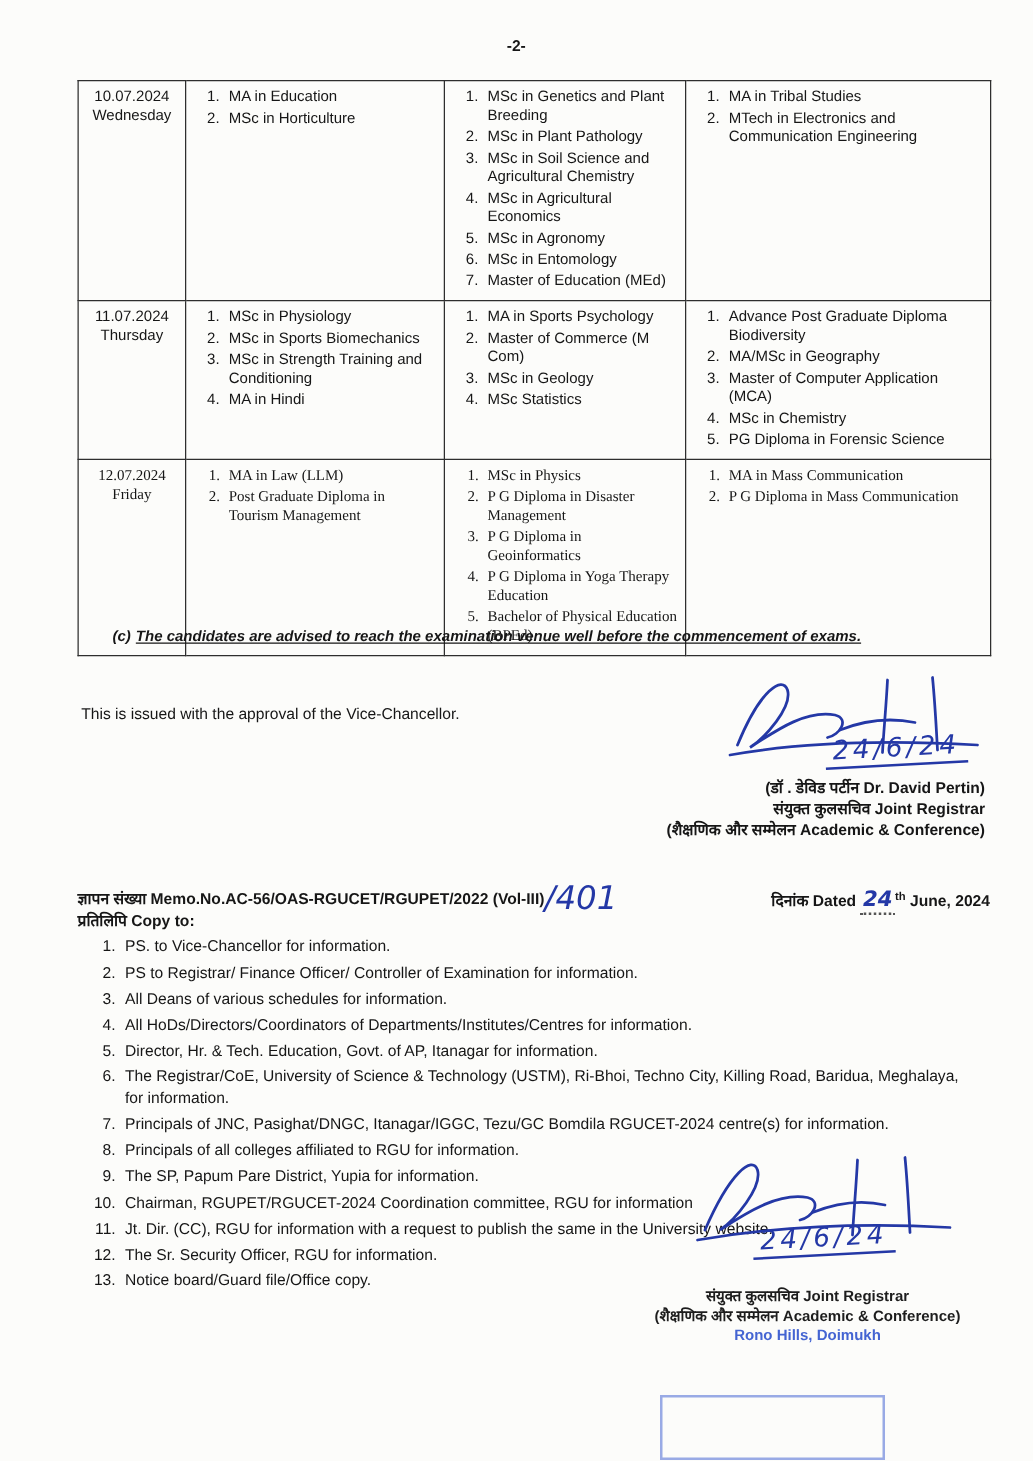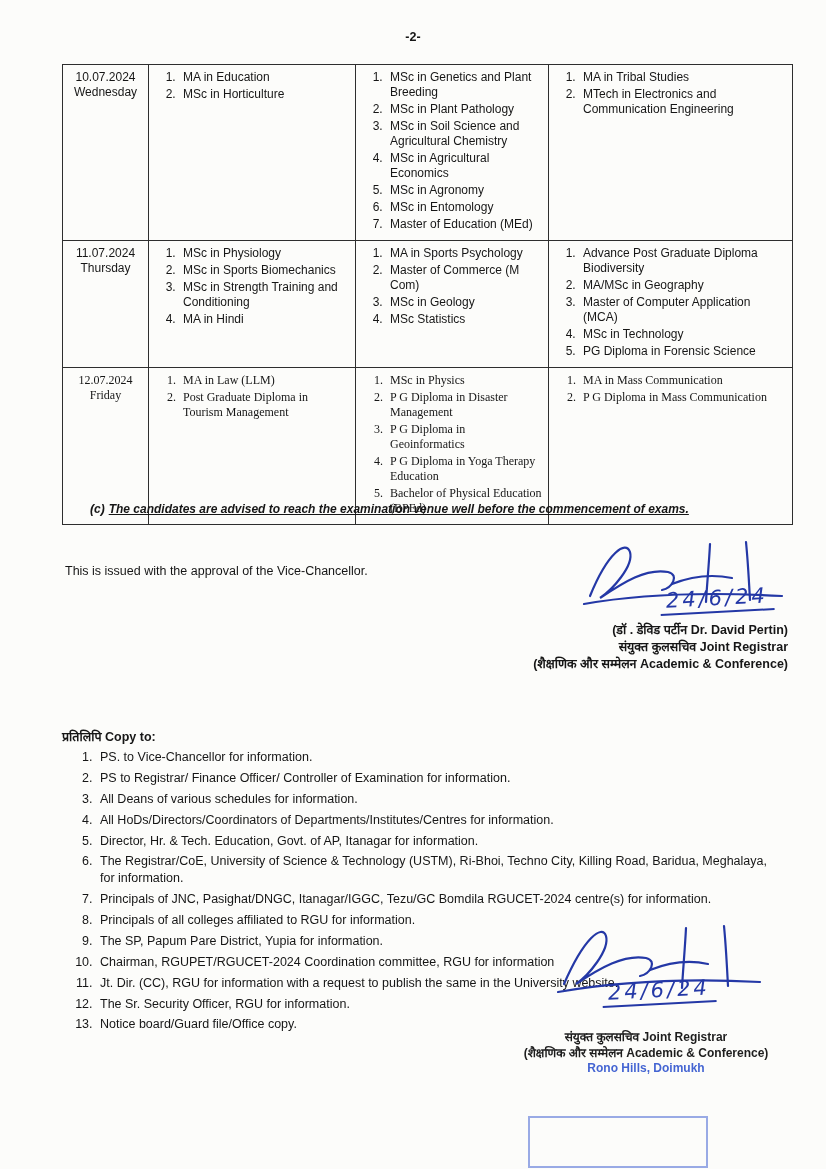--- a/index.html
+++ b/index.html
@@ -138,21 +138,21 @@
               <li>Master of Commerce (M Com)</li>
               <li>MSc in Geology</li>
               <li>MSc Statistics</li>
             </ol>
           </td>
           <td>
             <ol class="subjects">
               <li>Advance Post Graduate Diploma Biodiversity</li>
               <li>MA/MSc in Geography</li>
               <li>Master of Computer Application (MCA)</li>
-              <li>MSc in Technology</li>
+              <li>MSc in Chemistry</li>
               <li>PG Diploma in Forensic Science</li>
             </ol>
           </td>
         </tr>
         <tr style="height:150px;font-family:Liberation Serif, serif;">
           <td class="datecell">
             <span class="d1">12.07.2024</span>
             <span class="d2">Friday</span>
           </td>
           <td>
@@ -201,20 +201,29 @@
     </svg>
     <span class="sigdate">24/6/24</span>
   </div>
 
   <div class="signatory">
     <div>(डॉ . डेविड पर्टीन Dr. David Pertin)</div>
     <div>संयुक्त कुलसचिव Joint Registrar</div>
     <div>(शैक्षणिक और सम्मेलन Academic &amp; Conference)</div>
   </div>
 
+  <div class="memoline">
+    <div>
+      <span class="memonum">ज्ञापन संख्या Memo.No.AC-56/OAS-RGUCET/RGUPET/2022 (Vol-III)</span><span class="memohand">/401</span>
+    </div>
+    <div class="memodate">
+      <span>दिनांक Dated</span>
+      <span class="day">24</span><sup>th</sup><span> June, 2024</span>
+    </div>
+  </div>
 
   <div class="copyto">
     <div class="label">प्रतिलिपि Copy to:</div>
     <ol class="copylist">
       <li>PS. to Vice-Chancellor for information.</li>
       <li>PS to Registrar/ Finance Officer/ Controller of Examination for information.</li>
       <li>All Deans of various schedules for information.</li>
       <li>All HoDs/Directors/Coordinators of Departments/Institutes/Centres for information.</li>
       <li>Director, Hr. &amp; Tech. Education, Govt. of AP, Itanagar for information.</li>
       <li style="max-width:690px;">The Registrar/CoE, University of Science &amp; Technology (USTM), Ri-Bhoi, Techno City, Killing Road, Baridua, Meghalaya, for information.</li>

